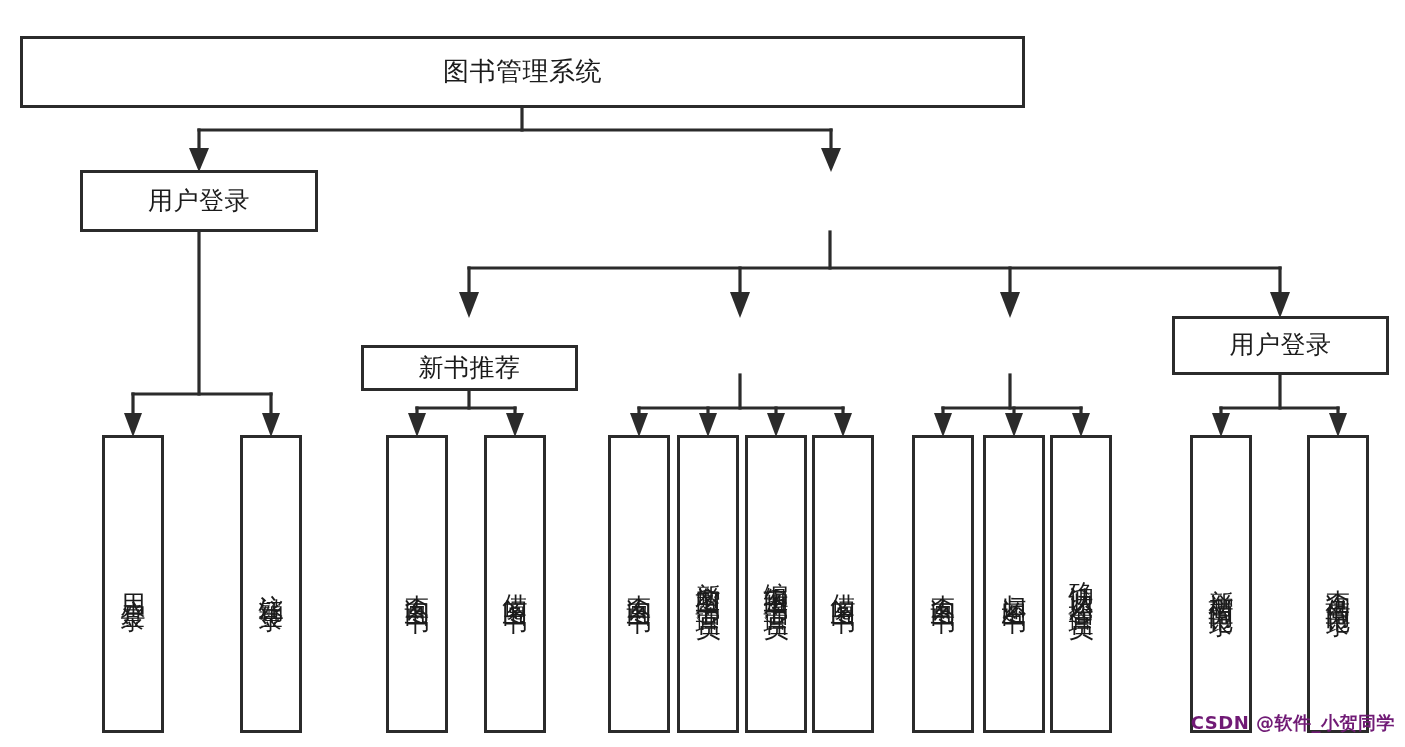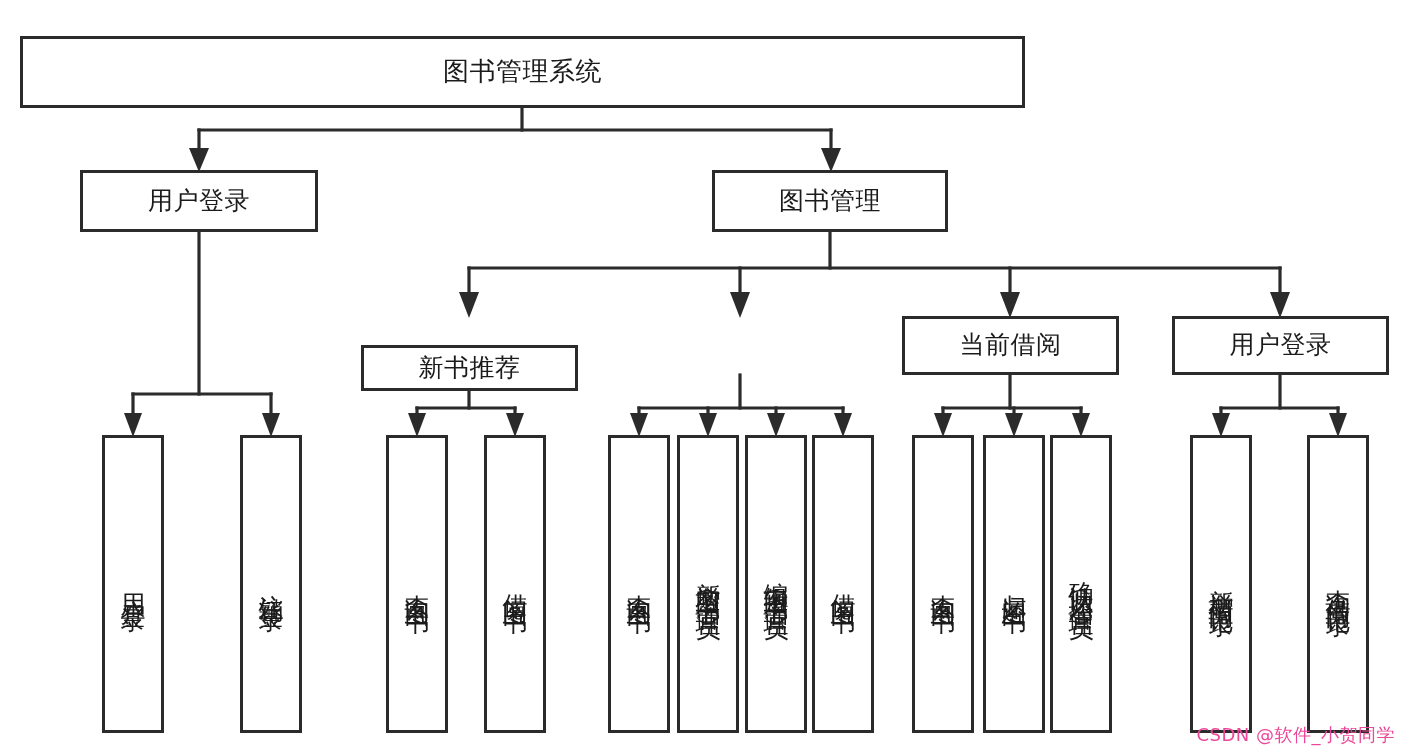--- a/index.html
+++ b/index.html
@@ -61,26 +61,27 @@
     left: 0;
     top: 0;
     width: 1405px;
     height: 747px;
     pointer-events: none;
   }
   
   #watermark {
     position: absolute;
     right: 10px;
-    bottom: 0;
+    bottom: 12px;
     font-size: 18px;
-    color: #ec4899;
+    color: #701a75;
     font-family: "DejaVu Sans", "Liberation Sans", sans-serif;
     white-space: nowrap;
     letter-spacing: 0.5px;
+    font-weight: bold;
   }
 </style>
 </head>
 <body>
 
 <div id="canvas">
 
   <svg class="edges" viewBox="0 0 1405 747" width="1405" height="747" xmlns="http://www.w3.org/2000/svg">
     <defs>
       <marker id="arrow" viewBox="0 0 12 12" refX="6" refY="11" markerWidth="12" markerHeight="12" orient="auto-start-reverse">
@@ -160,32 +161,26 @@
   </svg>
 
   <div class="node h lvl1" style="left:20px; top:12px; width:1005px; height:72px;margin-top:24px;">
     <span class="lbl">图书管理系统</span>
   </div>
 
   <div class="node h" style="left:80px; top:170px; width:238px; height:62px;">
     <span class="lbl">用户登录</span>
   </div>
 
-  <div class="node h" style="left:712px; top:170px; width:236px; height:62px;">
-    <span class="lbl">图书管理</span>
-  </div>
 
   <div class="node h" style="left:361px; top:316px; width:217px; height:46px;margin-top:29px;">
     <span class="lbl">新书推荐</span>
   </div>
 
 
-  <div class="node h" style="left:902px; top:316px; width:217px; height:59px;">
-    <span class="lbl">当前借阅</span>
-  </div>
 
   <div class="node h" style="left:1172px; top:316px; width:217px; height:59px;">
     <span class="lbl">用户登录</span>
   </div>
 
   <div class="node v" style="left:102px; top:435px; width:62px; height:298px;">
     <span class="lbl">用户登录</span>
   </div>
 
   <div class="node v" style="left:240px; top:435px; width:62px; height:298px;">

